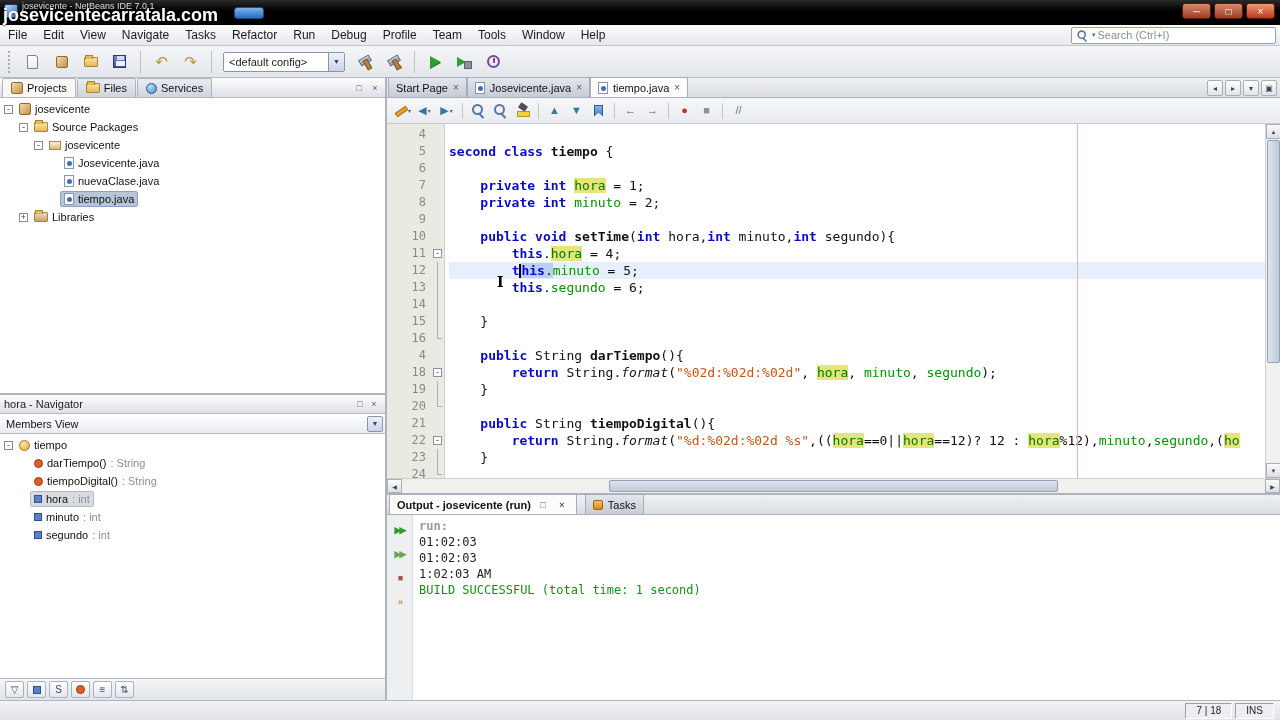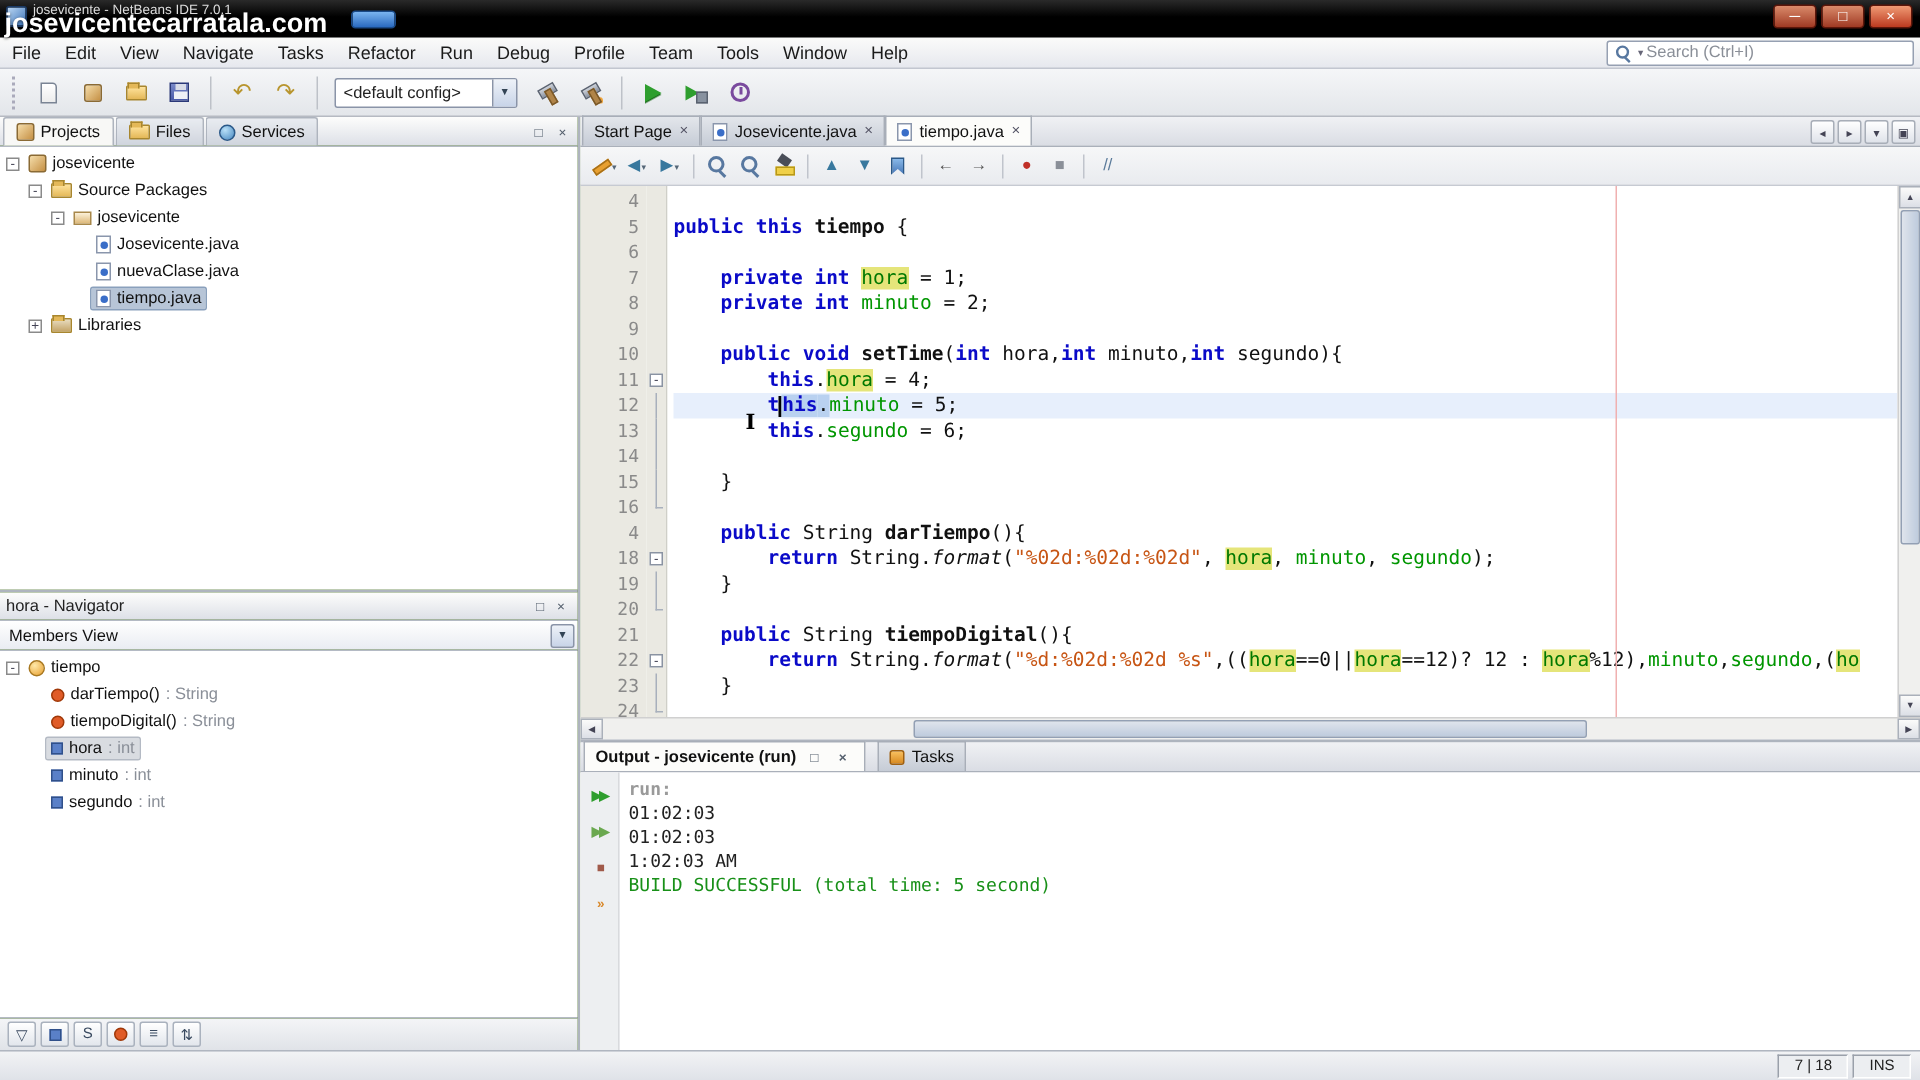--- a/index.html
+++ b/index.html
@@ -546,21 +546,21 @@
             <div class="fold-row fold-start">
               <span class="fold-box">-</span>
             </div>
             <div class="fold-row fold-mid"></div>
             <div class="fold-row fold-end"></div>
           </div>
         <div class="code-lines">
           <div class="margin-line"></div>
           <div class="mouse-ibeam">I</div>
         <div class="code-row"></div>
-            <div class="code-row"><span class="seg-k">public this </span><span class="seg-b">tiempo</span><span class="seg-p"> {</span></div>
+            <div class="code-row"><span class="seg-k">second class </span><span class="seg-b">tiempo</span><span class="seg-p"> {</span></div>
             <div class="code-row"></div>
             <div class="code-row"><span class="seg-p">    </span><span class="seg-k">private int </span><span class="seg-fo">hora</span><span class="seg-p"> = 1;</span></div>
             <div class="code-row"><span class="seg-p">    </span><span class="seg-k">private int </span><span class="seg-f">minuto</span><span class="seg-p"> = 2;</span></div>
             <div class="code-row"></div>
             <div class="code-row"><span class="seg-p">    </span><span class="seg-k">public void </span><span class="seg-b">setTime</span><span class="seg-p">(</span><span class="seg-k">int</span><span class="seg-p"> hora,</span><span class="seg-k">int</span><span class="seg-p"> minuto,</span><span class="seg-k">int</span><span class="seg-p"> segundo){</span></div>
             <div class="code-row"><span class="seg-p">        </span><span class="seg-k">this</span><span class="seg-p">.</span><span class="seg-fo">hora</span><span class="seg-p"> = 4;</span></div>
             <div class="code-row current"><span class="seg-p">        </span><span class="seg-k">t</span><span class="seg-caret"></span><span class="seg-k seg-sel">his</span><span class="seg-p seg-sel">.</span><span class="seg-f">minuto</span><span class="seg-p"> = 5;</span></div>
             <div class="code-row"><span class="seg-p">        </span><span class="seg-k">this</span><span class="seg-p">.</span><span class="seg-f">segundo</span><span class="seg-p"> = 6;</span></div>
             <div class="code-row"></div>
             <div class="code-row"><span class="seg-p">    }</span></div>
@@ -613,21 +613,21 @@
               </div>
               <div class="ob-btn">
                 <span class="icn" style="color: rgb(216, 136, 42);">»</span>
               </div>
             </div>
           <div class="output-text">
               <div class="out-line out-meta">run:</div>
               <div class="out-line out-plain">01:02:03</div>
               <div class="out-line out-plain">01:02:03</div>
               <div class="out-line out-plain">1:02:03 AM</div>
-              <div class="out-line out-success">BUILD SUCCESSFUL (total time: 5 second)</div>
+              <div class="out-line out-success">BUILD SUCCESSFUL (total time: 1 second)</div>
             </div>
         </div>
       </div>
     </div>
   </div>
 
   <div class="statusbar">
     <div class="sb-fill"></div>
     <div class="sb-cell">7 | 18</div>
     <div class="sb-cell">INS</div>

